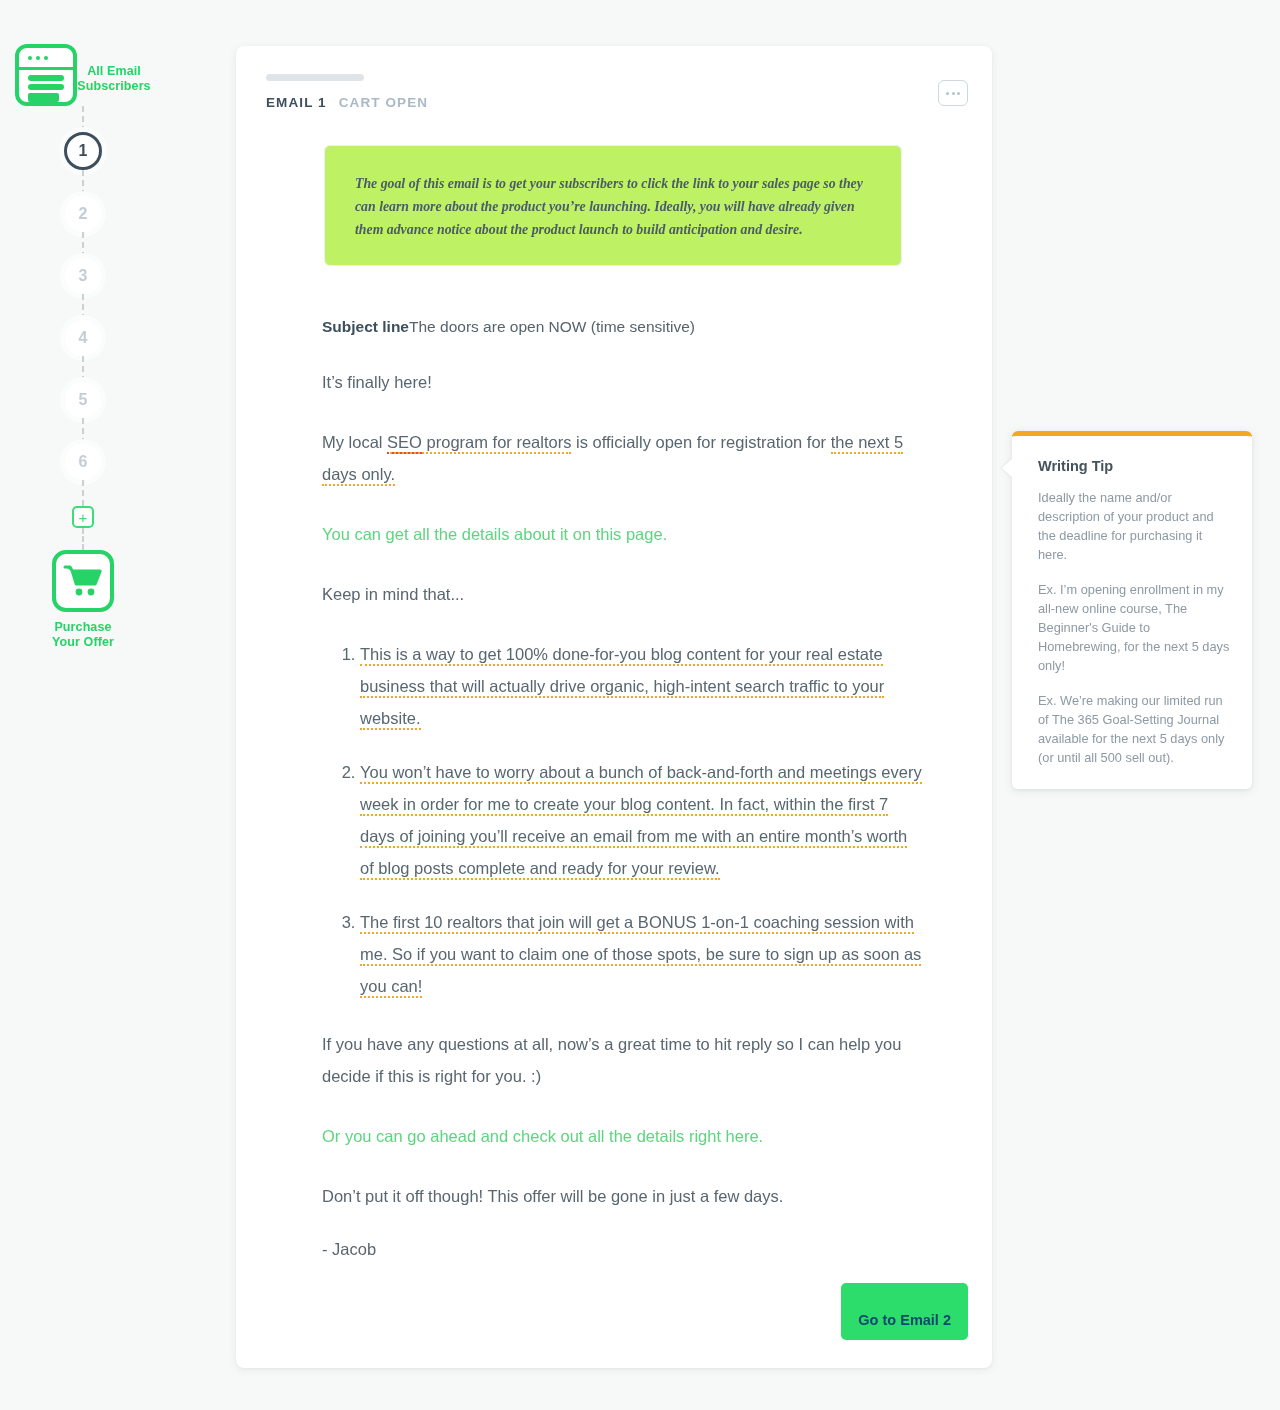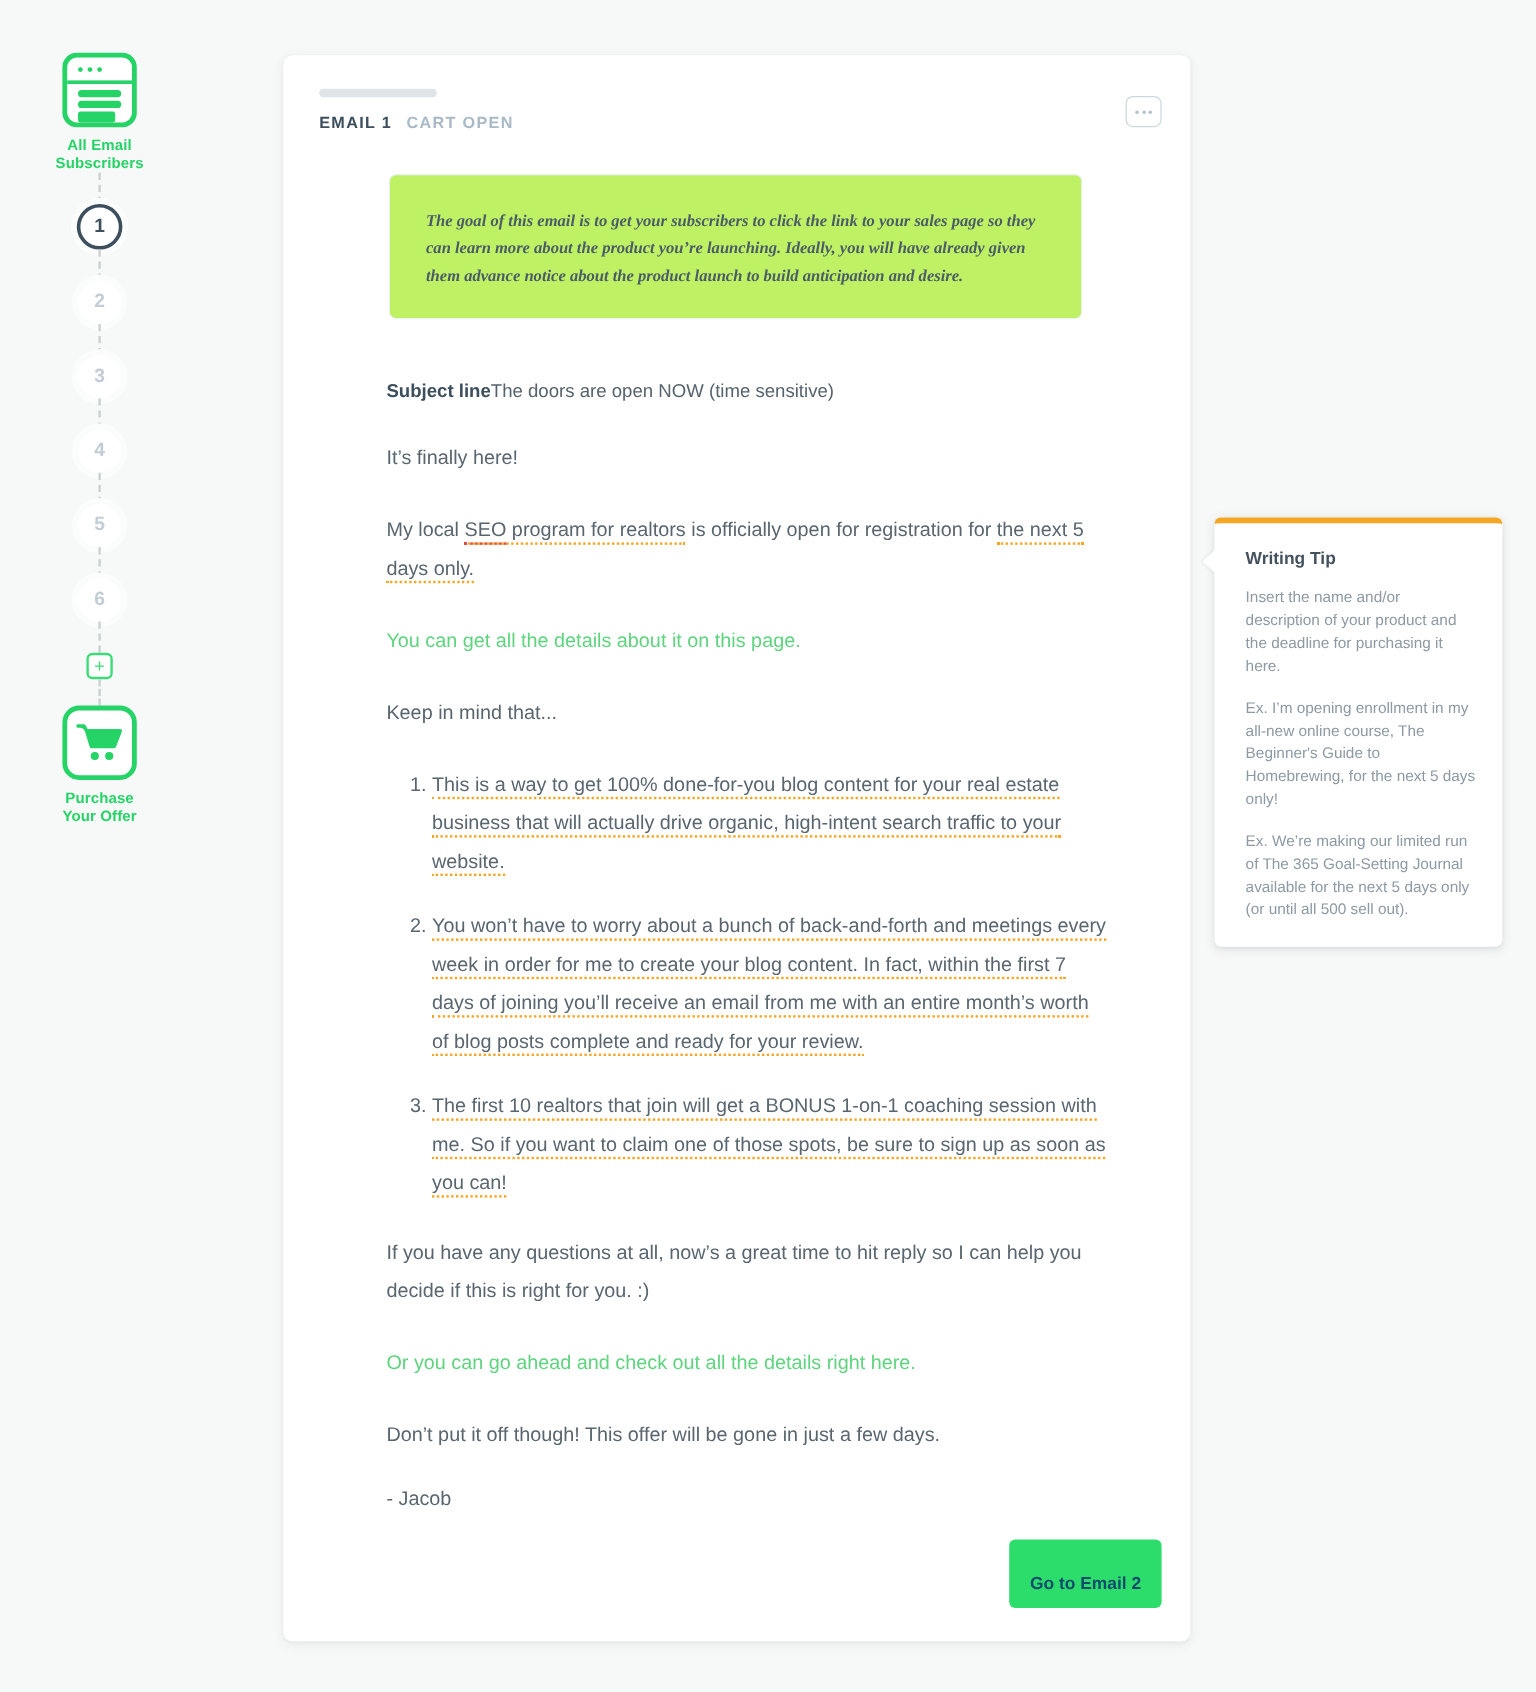--- a/index.html
+++ b/index.html
@@ -251,21 +251,21 @@
     margin: 0 0 16px 0;
   }
   .tip-p:last-child { margin-bottom: 0; }
 </style>
 </head>
 <body>
 
 <div id="flow-rail">
   <div class="rail-inner">
 
-    <div style="display:flex;flex-direction:column;align-items:center;">
+    <div style="display:flex;flex-direction:row;align-items:center;">
       <div class="node-icon-box">
         <div class="browser-dots">
             <i></i>
             <i></i>
             <i></i>
           </div>
         <div class="browser-sep"></div>
         <div class="browser-line bl1"></div>
         <div class="browser-line bl2"></div>
         <div class="browser-line bl3"></div>
@@ -378,16 +378,16 @@
 
     <p class="signature">- Jacob</p>
 
   </div>
 
   <button class="cta-btn">Go to Email 2</button>
 </div>
 
 <div id="writing-tip">
   <p class="tip-title">Writing Tip</p>
-  <p class="tip-p"> Insert the name and/or description of your product and the deadline for purchasing it here.</p>
+  <p class="tip-p"> Ideally the name and/or description of your product and the deadline for purchasing it here.</p>
   <p class="tip-p">Ex. I’m opening enrollment in my all-new online course, The Beginner's Guide to Homebrewing, for the next 5 days only!</p>
   <p class="tip-p">Ex. We’re making our limited run of The 365 Goal-Setting Journal available for the next 5 days only (or until all 500 sell out).</p>
 </div>
 
 </body></html>

